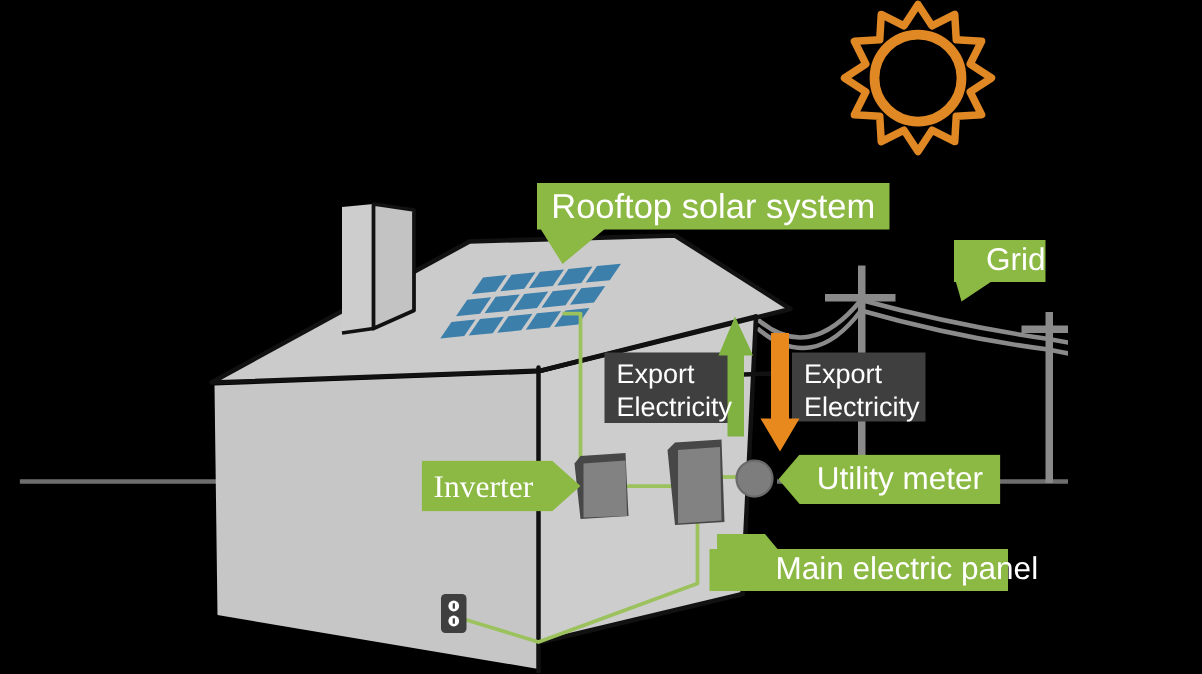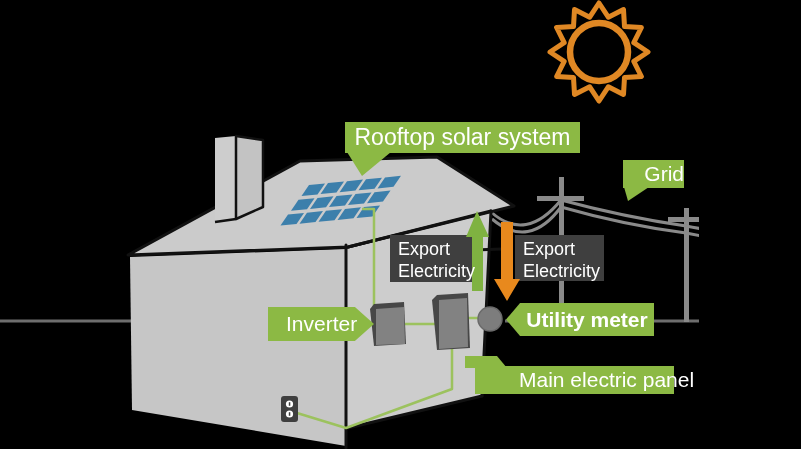--- a/index.html
+++ b/index.html
@@ -1,19 +1,20 @@
 <!DOCTYPE html>
 <html style="--background: #000000; --label-green: #8cb944; --arrow-green: #7fb241; --wire-green: #9cc25e; --flow-label-bg: #3f3f3f; --sun-orange: #e08824; --import-orange: #e8891d; --panel-blue: #3c7fab; --house-gray: #cbcbcb; --wall-gray: #c6c6c6; --gable-gray: #cdcdcd; --equipment-gray: #828282; --equipment-dark: #474747; --pole-gray: #8a8a8a; --ground-gray: #6e6e6e; --outline-black: #111111; --text-white: #ffffff;"><head>
 <meta charset="utf-8">
 <style>
   html,body{margin:0;padding:0;background:#000;}
   .stage{
     position:relative;width:699px;height:449px;overflow:hidden;
     background:var(--background,#000);
     font-family:"Liberation Sans","DejaVu Sans",sans-serif;
+    margin-left:13px;
   }
   .stage svg.scene{position:absolute;left:0;top:0;}
 
   
   .ground{stroke:var(--ground-gray);stroke-width:3;}
   .pole{fill:var(--pole-gray);}
   .pwire{stroke:var(--pole-gray);stroke-width:3;fill:none;}
   .sun-stroke{stroke:var(--sun-orange);fill:none;stroke-linejoin:round;}
   .roof{fill:var(--house-gray);stroke:var(--outline-black);stroke-width:3;stroke-linejoin:round;}
   .wall-left{fill:var(--wall-gray);}
@@ -33,25 +34,25 @@
   .arrow-up{fill:var(--arrow-green);}
   .arrow-down{fill:var(--import-orange);}
   .flow-bg{fill:var(--flow-label-bg);}
   .tab{fill:var(--label-green);}
 
   
   .lbl{position:absolute;color:var(--text-white);box-sizing:border-box;white-space:nowrap;}
   .green-lbl{background:var(--label-green);}
   .lbl-rooftop{left:345px;top:122px;width:235px;height:31px;line-height:31px;font-size:23px;text-align:center;}
   .lbl-grid{left:623px;top:160px;width:61px;height:28px;line-height:28px;font-size:21px;text-align:right;}
-  .lbl-inverter{left:268px;top:307px;width:106px;height:34px;line-height:34px;font-size:21px;padding-left:18px;
-    clip-path:polygon(0 0,82% 0,100% 50%,82% 100%,0 100%);}
+  .lbl-inverter{left:268px;top:307px;width:106px;height:34px;line-height:34px;font-size:21px;padding-left:8px;
+    clip-path:polygon(0 0,82% 0,100% 50%,82% 100%,0 100%);font-family:Liberation Serif, serif;}
   .lbl-utility{left:506px;top:303px;width:148px;height:33px;line-height:33px;font-size:21px;text-align:center;padding-left:14px;
-    clip-path:polygon(9.5% 0,100% 0,100% 100%,9.5% 100%,0 50%);font-weight:bold;}
-  .lbl-mainpanel{left:475px;top:366px;width:199px;height:28px;line-height:28px;font-size:21px;text-align:center;padding-left:44px;}
+    clip-path:polygon(9.5% 0,100% 0,100% 100%,9.5% 100%,0 50%);}
+  .lbl-mainpanel{left:460px;top:366px;width:199px;height:28px;line-height:28px;font-size:21px;text-align:center;padding-left:44px;}
   .flow-lbl{position:absolute;color:var(--text-white);font-size:18px;line-height:22px;padding:3px 16px 0 8px;}
   .flow-lbl span{display:block;}
   .lbl-export{left:390px;top:235px;width:88px;height:47px;}
   .lbl-import{left:515px;top:235px;width:89px;height:46px;}
 </style>
 </head>
 <body>
 
 <div class="stage">
 

